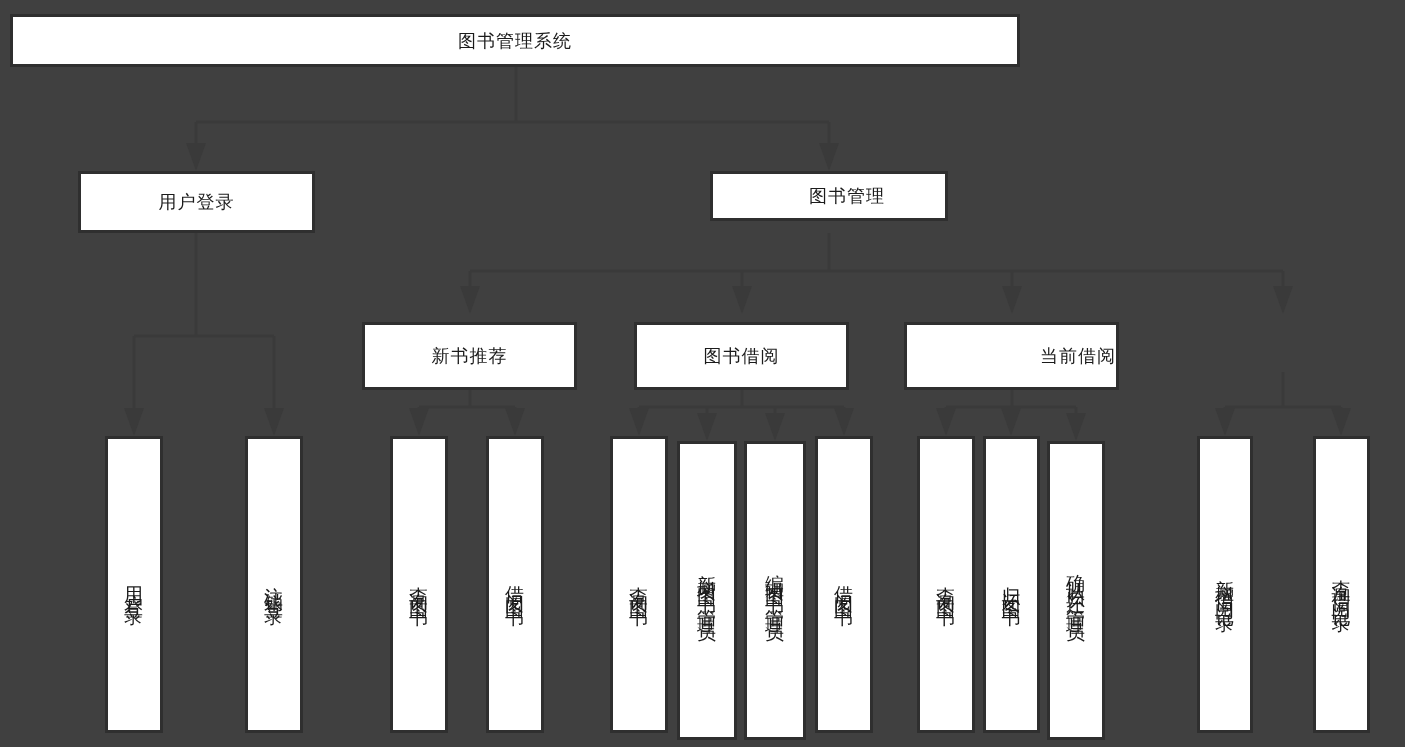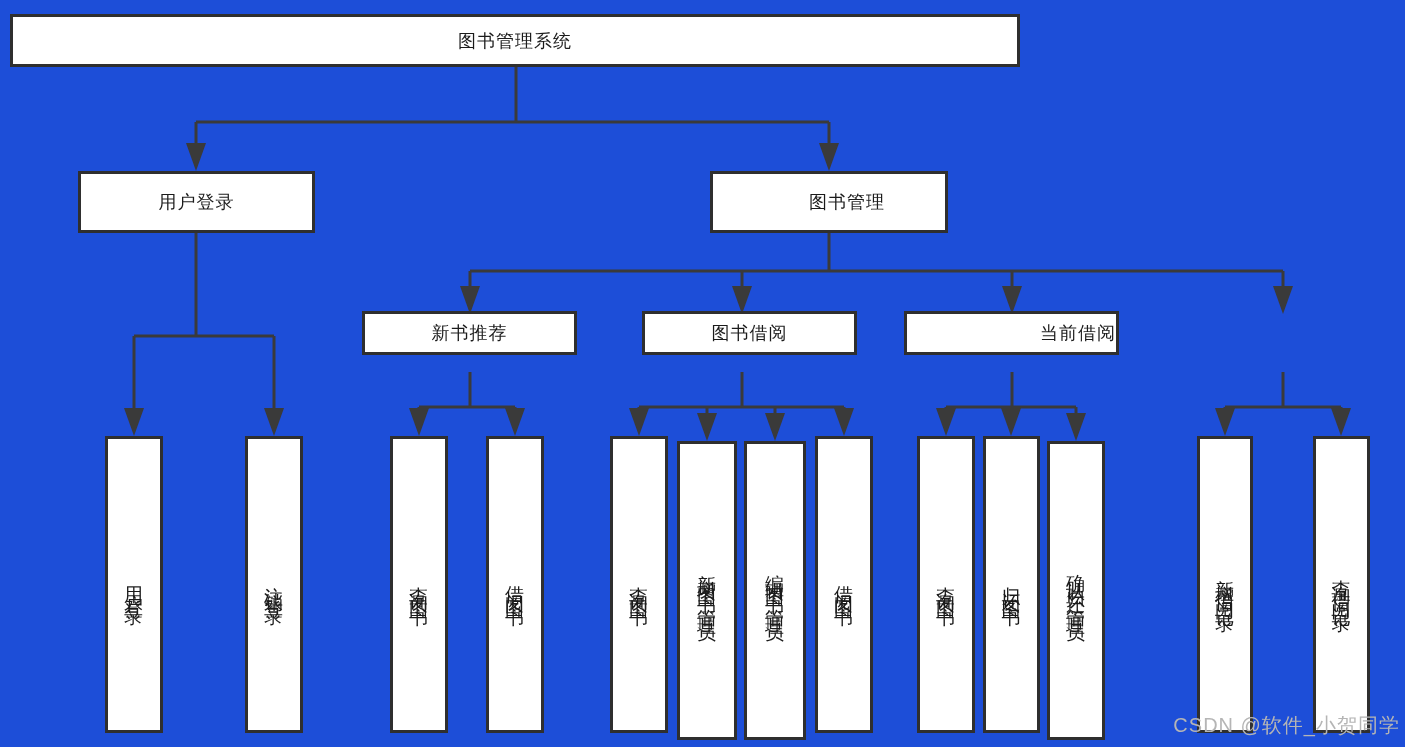--- a/index.html
+++ b/index.html
@@ -1,20 +1,20 @@
 <!DOCTYPE html>
 <html><head>
 <meta charset="utf-8">
 <style>
   html, body { margin: 0; padding: 0; background: #ffffff; }
   .canvas {
     position: relative;
     width: 1405px;
     height: 747px;
-    background: #1d4ed8;
+    background: #404040;
     font-family: "Liberation Sans", "DejaVu Sans", sans-serif;
     color: #1b1b1b;
     overflow: hidden;
   }
   .connectors {
     position: absolute;
     left: 0; top: 0;
     width: 1405px; height: 747px;
   }
   .node {
@@ -26,24 +26,24 @@
     align-items: center;
     justify-content: center;
   }
   .node .label {
     font-size: 18px;
     letter-spacing: 1px;
     white-space: nowrap;
   }
   .root-node  { left: 10px;  top: 14px;  width: 1010px; height: 53px; }
   .l2a { left: 78px;  top: 171px; width: 237px; height: 62px; }
-  .l2b { left: 710px; top: 171px; width: 238px; height: 62px; padding-left: 36px; }
-  .l3  { top: 311px; height: 44px; width: 215px; }
+  .l2b { left: 710px; top: 171px; width: 238px; height: 50px; padding-left: 36px; }
+  .l3  { top: 322px; height: 68px; width: 215px; }
   .l3a { left: 362px; }
-  .l3b { left: 634px; margin-left: 8px; }
+  .l3b { left: 634px; }
   .l3c { left: 904px; justify-content: flex-end; }
   .l3d { left: 1176px; }
   .leaf {
     position: absolute;
     top: 436px;
     height: 297px;
     box-sizing: border-box;
     border: 3px solid #2f2f2f;
     background: #ffffff;
     display: flex;
@@ -166,15 +166,14 @@
     <span class="vtext">确认归还（管理员）</span>
   </div>
 
   <div class="leaf" style="left:1197px;width:56px;">
     <span class="vtext">新增借阅记录</span>
   </div>
   <div class="leaf" style="left:1313px;width:57px;">
     <span class="vtext">查询借阅记录</span>
   </div>
 
-  <div class="watermark">CSDN @软件_小贺同学</div>
 
 </div>
 
 </body></html>

